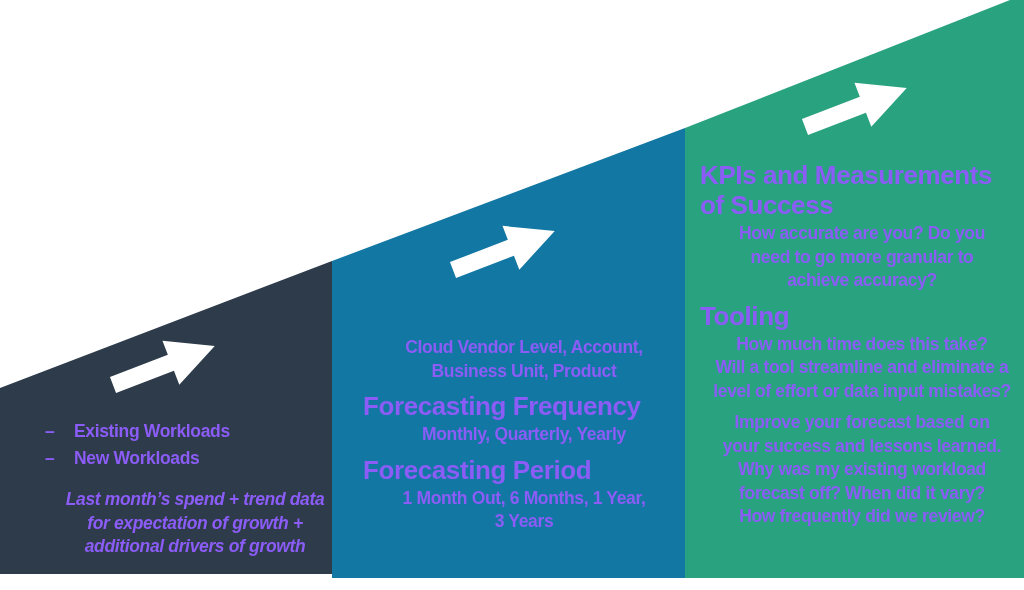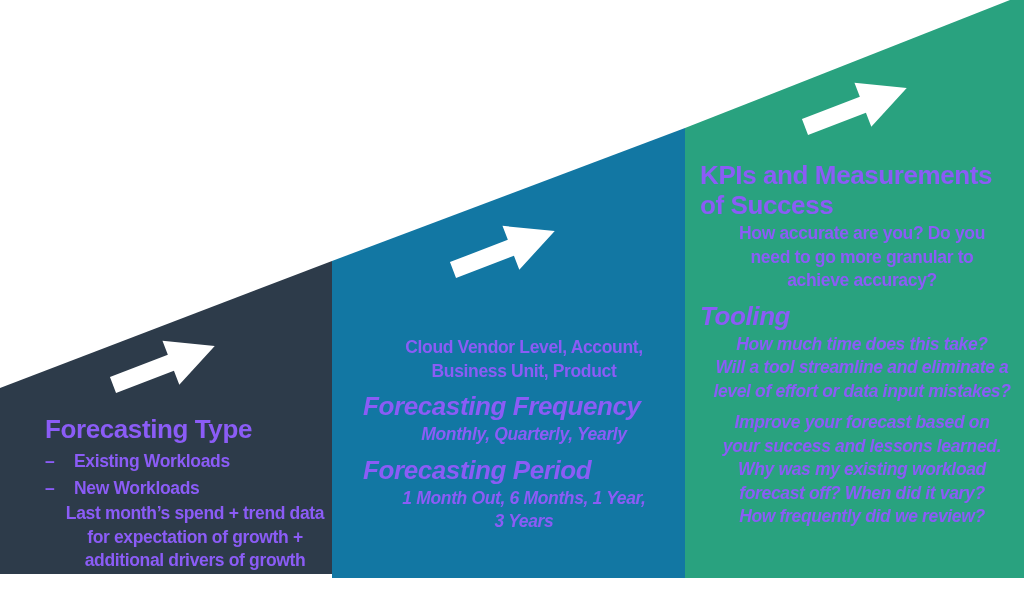--- a/index.html
+++ b/index.html
@@ -28,53 +28,52 @@
   .panel-text .body {
     margin: 2px 0 0 0;
     font-size: 17.5px;
     line-height: 23.5px;
     font-weight: 700;
     letter-spacing: -0.35px;
     white-space: pre-line;
     text-align: center;
   }
   .section { margin: 0; }
-  .section + .section { margin-top: 8px; font-style: italic; }
+  .section + .section { margin-top: 8px; }
   .bullets { margin-top: 4px; }
   .bullet {
     display: flex;
     font-size: 17.5px;
     line-height: 27px;
     font-weight: 700;
     letter-spacing: -0.35px;
   }
   .bullet .dash { width: 29px; flex: 0 0 29px; }
   .p1 { left: 45px;  top: 414px; width: 300px; }
-  .p1 .body { margin-top: 0; }
+  .p1 .body { margin-top: 16px; font-style: italic; }
   .p2 { left: 363px; top: 334px; width: 322px; }
   .p3 { left: 700px; top: 160px; width: 324px; }
 </style>
 </head>
 <body>
 
 <div class="stage">
 
   <svg width="1024" height="590" viewBox="0 0 1024 590">
 
     <polygon points="0,388 332,261 332,574 0,574" fill="#2d3b4a"></polygon>
     <polygon points="332,261 685,128 685,578 332,578" fill="#1277a3"></polygon>
     <polygon points="685,128 1010,0 1024,0 1024,578 685,578" fill="#29a27f"></polygon>
 
     <path d="M0,-8.5 L62,-8.5 L62,-23.5 L109,0 L62,23.5 L62,8.5 L0,8.5 Z" transform="translate(113,385) rotate(-21)" fill="#ffffff"></path>
     <path d="M0,-8.5 L62,-8.5 L62,-23.5 L109,0 L62,23.5 L62,8.5 L0,8.5 Z" transform="translate(453,270) rotate(-21)" fill="#ffffff"></path>
     <path d="M0,-8.5 L62,-8.5 L62,-23.5 L109,0 L62,23.5 L62,8.5 L0,8.5 Z" transform="translate(805,127) rotate(-21)" fill="#ffffff"></path>
   </svg>
 
   <div class="panel-text p1">
-    <h2>Forecasting Type</h2>
     <div class="bullets">
       <div class="bullet">
         <span class="dash">–</span>
         <span>Existing Workloads</span>
       </div>
       <div class="bullet">
         <span class="dash">–</span>
         <span>New Workloads</span>
       </div>
     </div>

